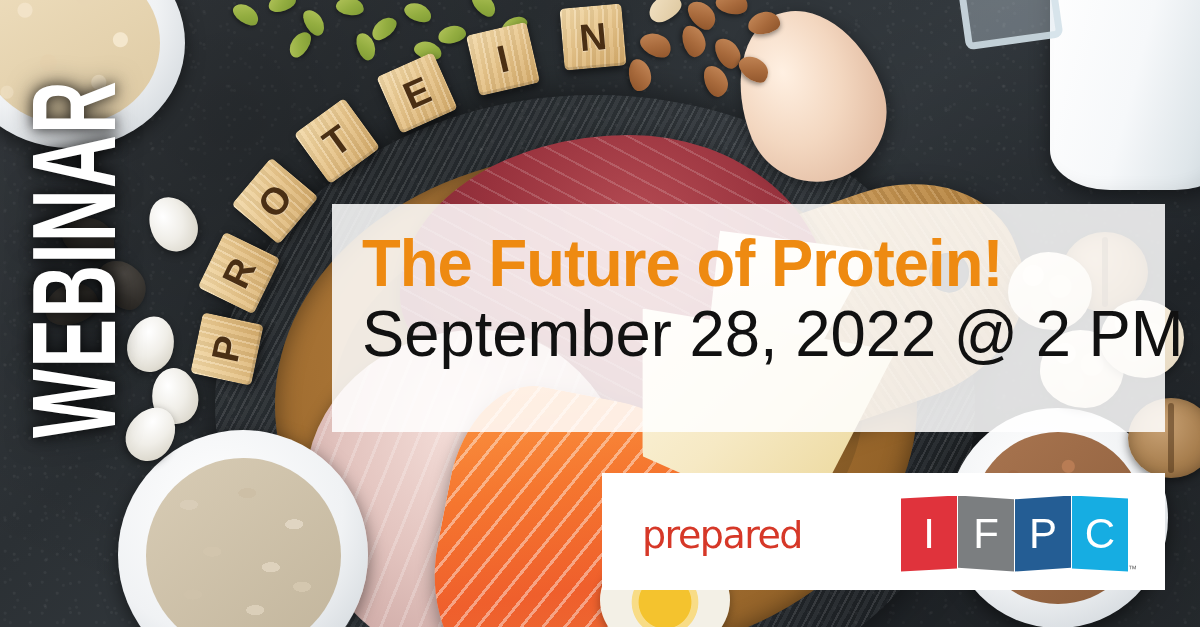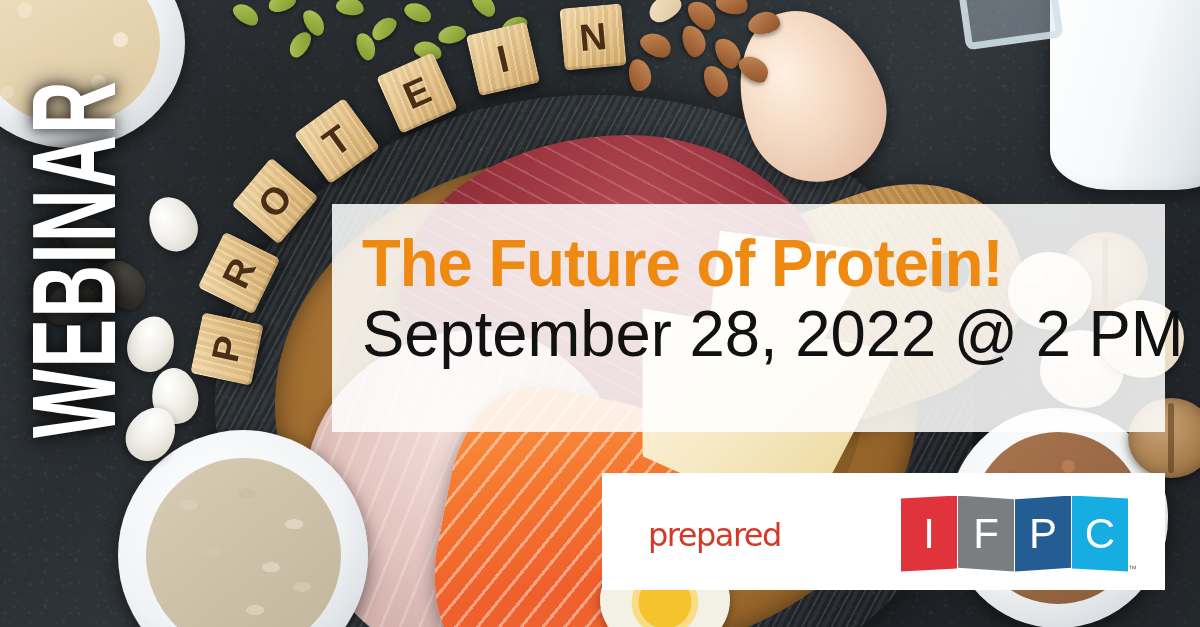--- a/index.html
+++ b/index.html
@@ -352,25 +352,25 @@
   }
   .pf-logo{
     margin-left:38px;
     color:#d63828;
     line-height:1;
     user-select:none;
   }
   .pf-prepared{
     font-family:"DejaVu Sans", sans-serif;
     font-weight:400;
-    font-size:32px;
+    font-size:38px;
     letter-spacing:-1.5px;
     display:block;
     margin-bottom:-6px;
-    margin-left:8px;
+    margin-left:2px;
     text-align:center;
   }
   .pf-foods{
     font-family:"DejaVu Serif","Liberation Serif", serif;
     font-weight:700;
     font-size:62px;
     letter-spacing:-2px;
     display:block;
   }
 

